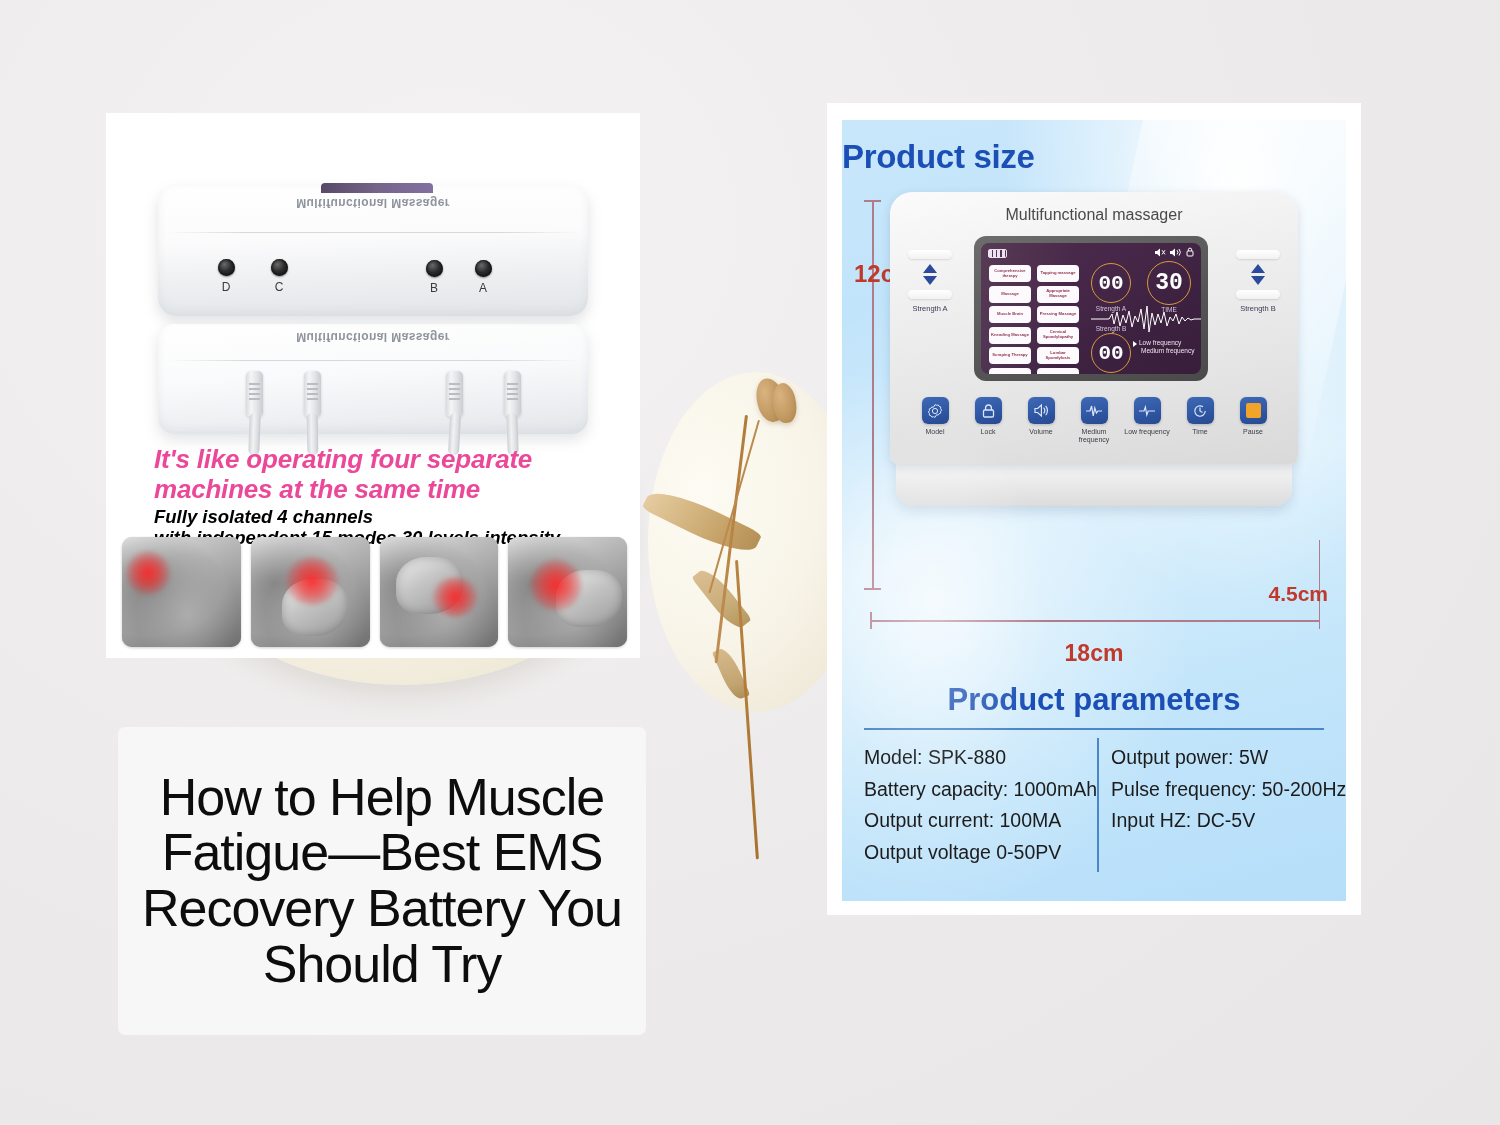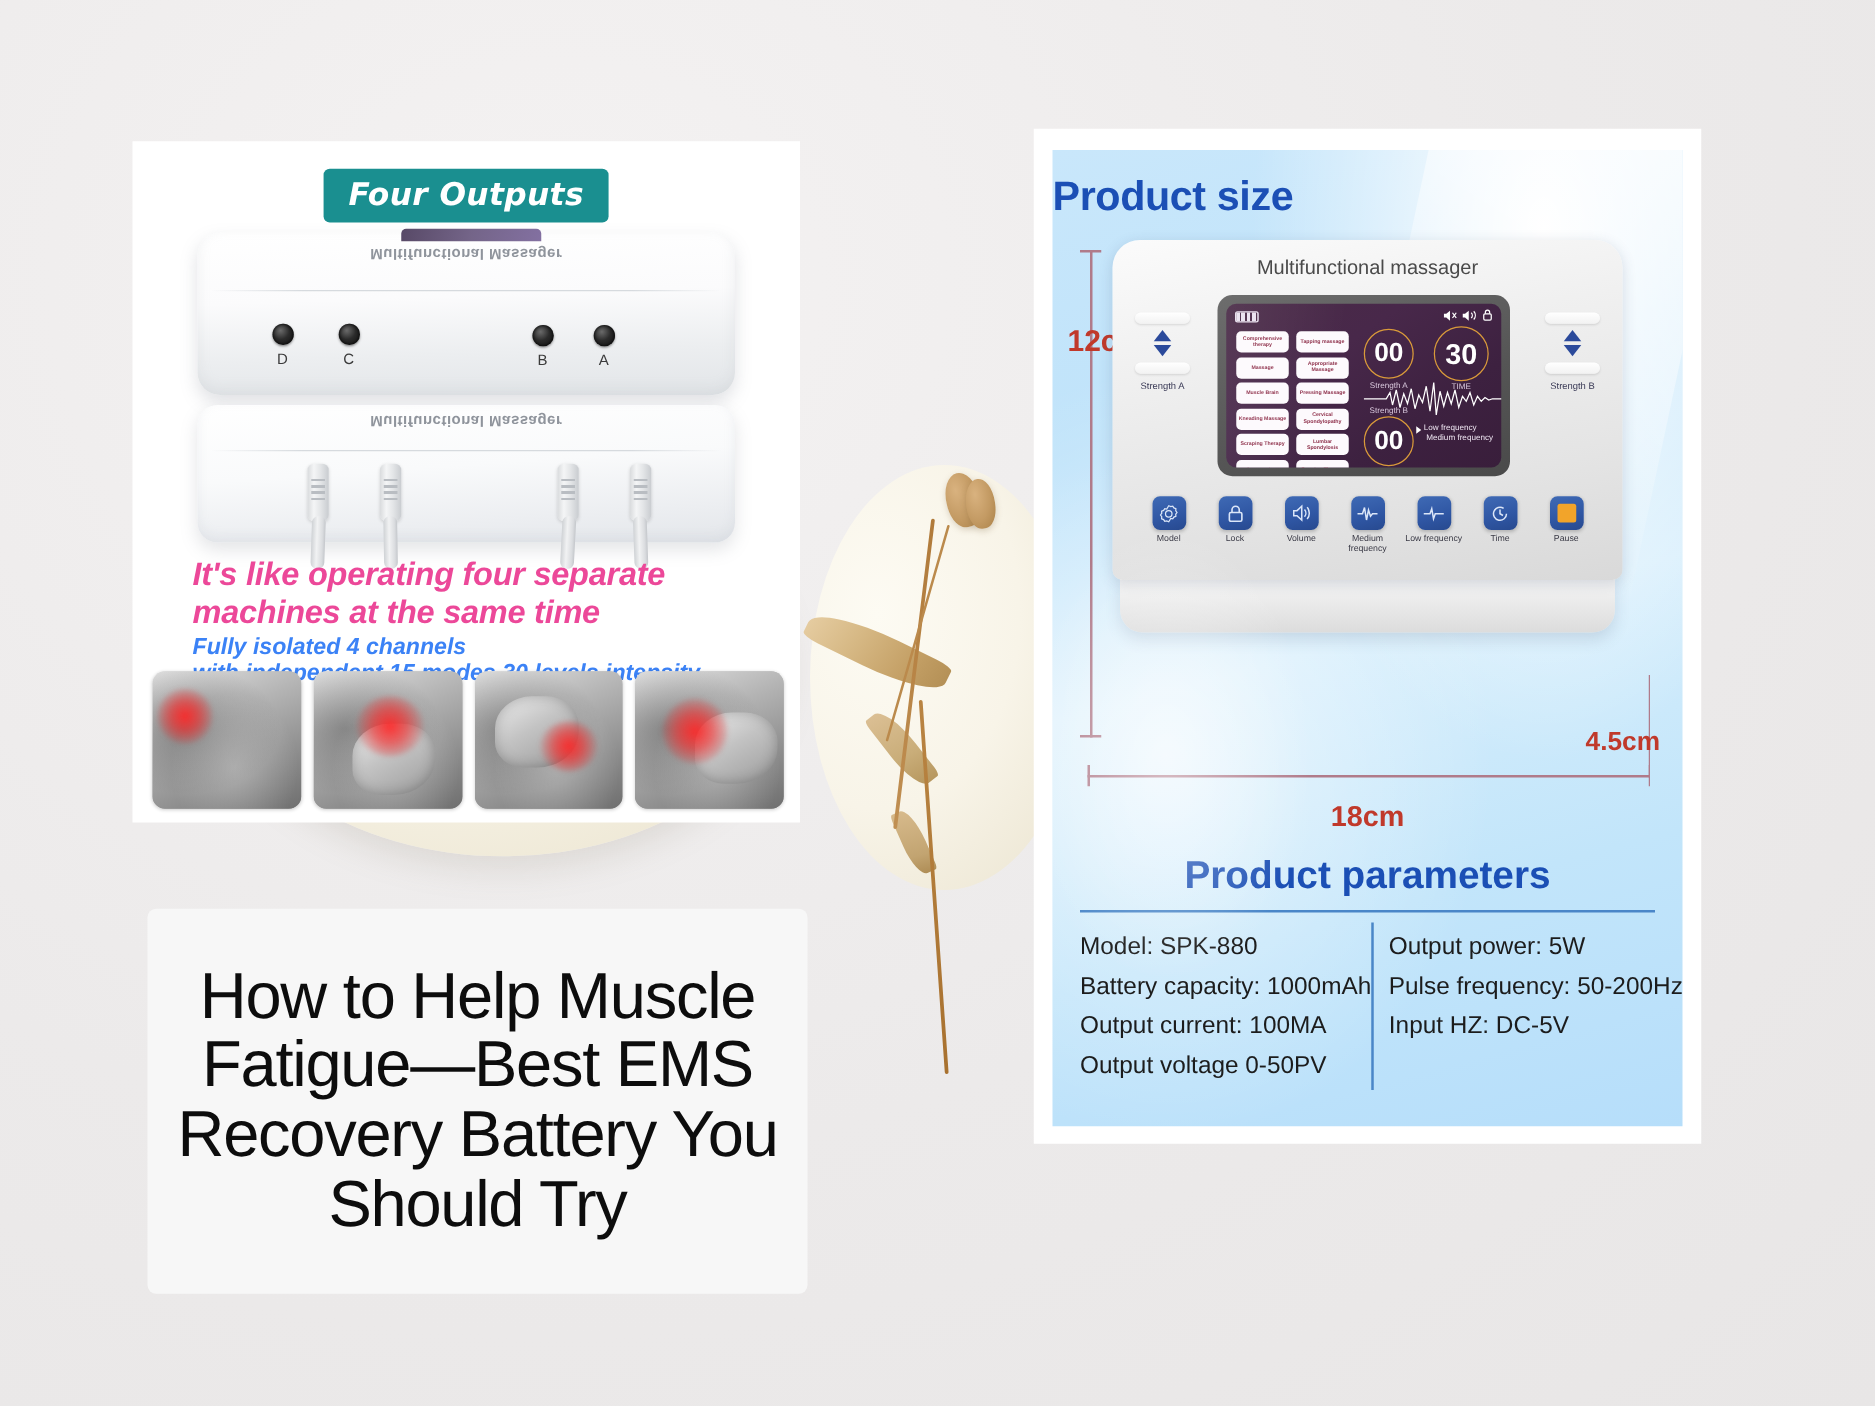--- a/index.html
+++ b/index.html
@@ -130,21 +130,21 @@
     background: linear-gradient(90deg,#cfd2d5,#f1f2f3 40%,#dadcdf 80%,#c4c7cb);
   }
   
   .teal-head {
     position:absolute; left: 48px; top: 331px; width: 455px;
     color: #ec4899; font-style: italic; font-weight: bold;
     font-size: 26px; line-height: 1.16; letter-spacing: -.2px;
   }
   .sub-head {
     position:absolute; left: 48px; top: 394px; width: 470px;
-    color: #3b82f6; font-style: italic; font-weight: bold;
+    color: #000000; font-style: italic; font-weight: bold;
     font-size: 18.5px; line-height: 1.12;
   }
   .pain-row {
     position:absolute; left: 16px; top: 424px; width: 505px; height: 110px;
     display:flex; gap: 10px;
   }
   .pain-card {
     flex: 1; border-radius: 10px; position:relative; overflow:hidden;
     background: linear-gradient(160deg,#d8d8d8,#9d9d9d 45%,#7c7c7c 100%);
     box-shadow: 0 1px 3px rgba(0,0,0,.2);
@@ -237,21 +237,21 @@
   .mode-col.l { left: 8px; } .mode-col.r { left: 56px; }
   .mode-chip {
     width: 42px; height: 17px; border-radius: 4px; background: #fdfafd;
     color: #8e2f4a; font-size: 4.2px; line-height: 1.15; font-weight: bold;
     display:flex; align-items:center; justify-content:center; text-align:center;
     padding: 1px; overflow:hidden;
   }
   .gauge {
     position:absolute; border: 1.8px solid #d99a3a; border-radius: 50%;
     display:flex; align-items:center; justify-content:center;
-    color:#ffffff; font-family:Liberation Sans, sans-serif; font-weight:bold;
+    color:#ffffff; font-family:Liberation Mono, monospace; font-weight:bold;
   }
   .g-a { left: 110px; top: 20px; width: 40px; height: 40px; font-size: 21px; }
   .g-t { left: 166px; top: 18px; width: 44px; height: 44px; font-size: 23px; }
   .g-b { left: 110px; top: 90px; width: 40px; height: 40px; font-size: 21px; }
   .g-label {
     position:absolute; color:#d9c8dd; font-size: 6.5px; text-align:center; width: 52px;
   }
   .wave { position:absolute; left: 110px; top: 62px; width: 112px; height: 28px; }
   .freq-ind { position:absolute; left: 152px; top: 96px; color:#efe6f2; font-size: 6.5px; line-height: 1.25; }
   .freq-ind .row { display:flex; align-items:flex-start; gap: 2px; }
@@ -326,21 +326,20 @@
   <div class="leaf3"></div>
   <div class="stem stem-main"></div>
   <div class="stem stem-branch"></div>
   <div class="stem stem-long"></div>
   <div class="bud bud-a"></div>
   <div class="bud bud-b"></div>
 </div>
 
 <div class="left-card">
 
-  <div class="four-outputs-badge">Four Outputs</div>
 
   <div class="dev-top">
     <div class="screen-strip"></div>
     <div class="brand-flip">Multifunctional Massager</div>
     <div class="seam"></div>
 
     <div class="port" style="left:60px;  top:73px;"></div>
     <div class="port" style="left:113px; top:73px;"></div>
     <div class="port" style="left:268px; top:74px;"></div>
     <div class="port" style="left:317px; top:74px;"></div>

